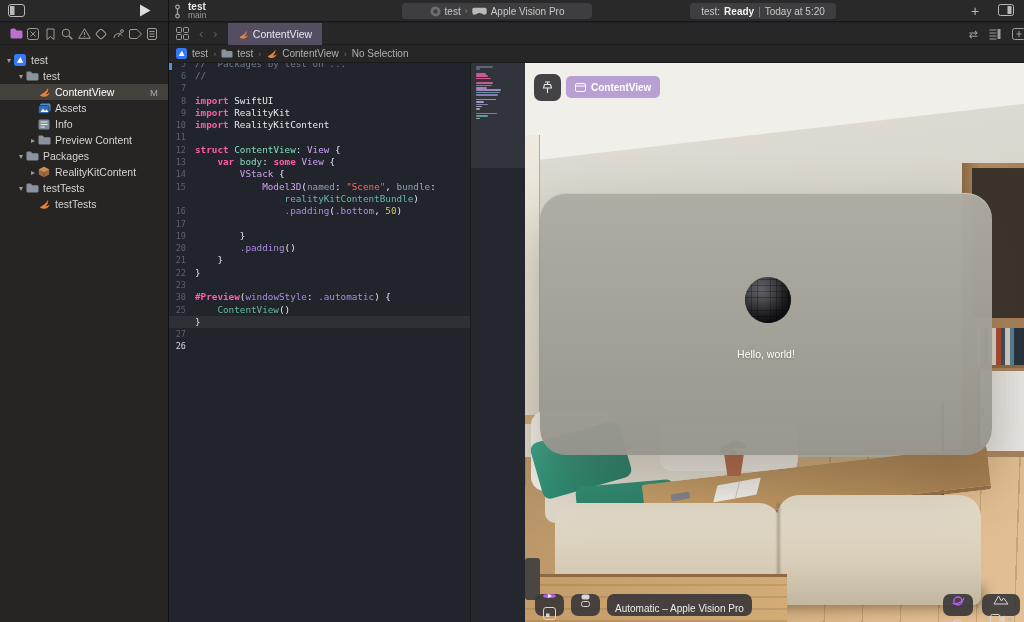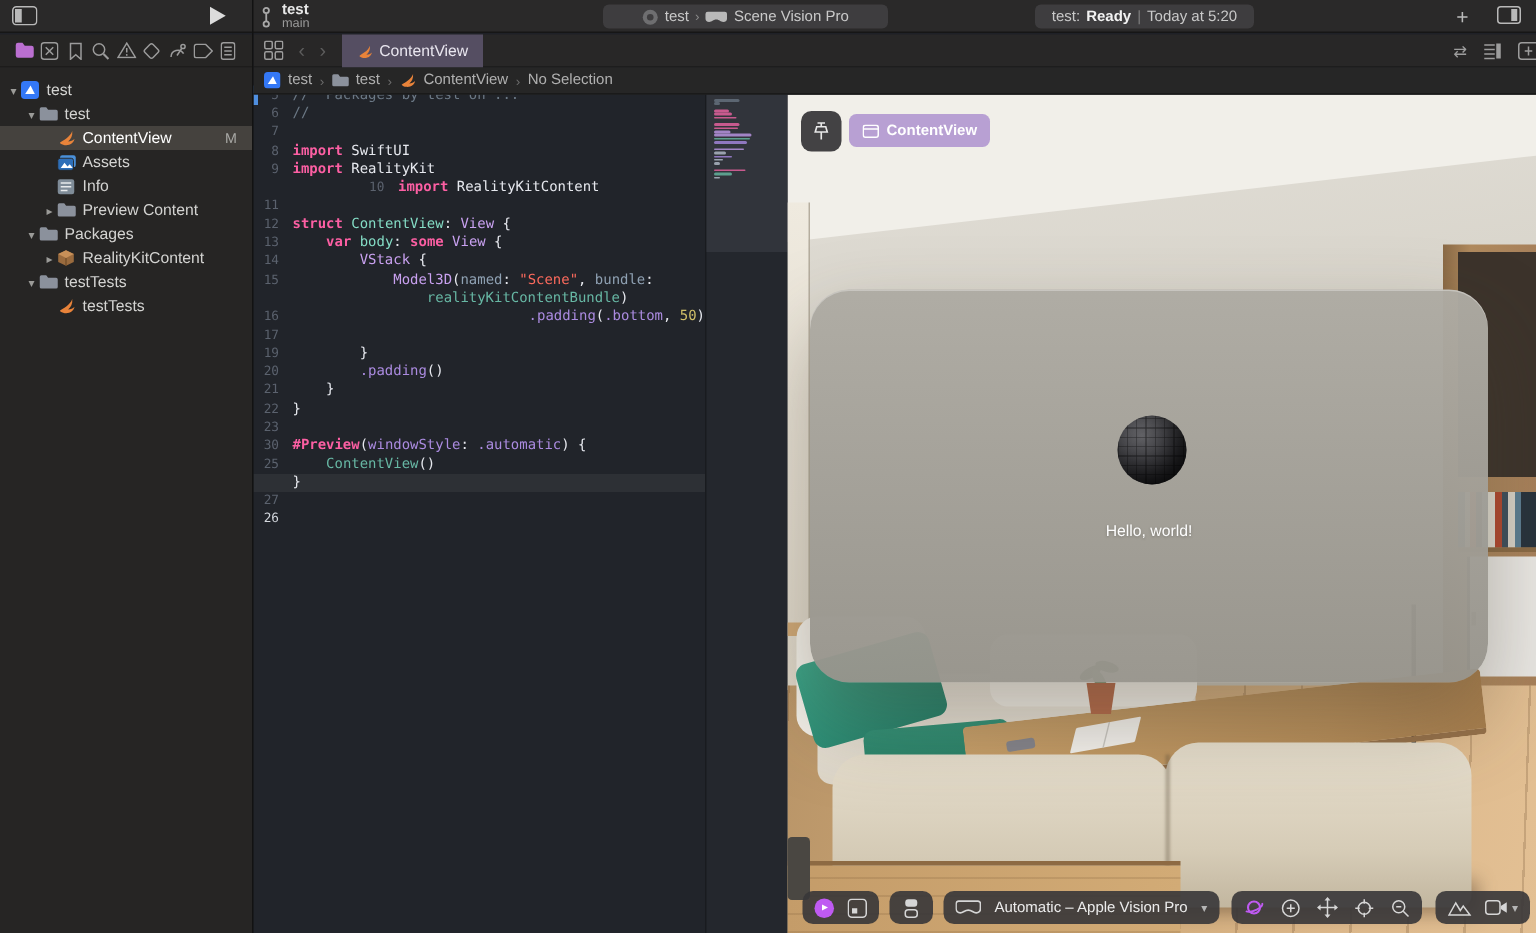--- a/index.html
+++ b/index.html
@@ -150,21 +150,21 @@
 
   
   #pin-btn { left:9px; top:11px; width:27px; height:27px; border-radius:7px;
       background:rgba(52,51,53,.92); display:flex; align-items:center; justify-content:center; color:#e8e8e8; }
   #cv-tag { left:41px; top:13px; height:22px; border-radius:5px; padding:0 9px;
       background:rgba(180,155,210,.95); display:flex; align-items:center; gap:5px;
       color:#ffffff; font-size:10px; font-weight:600; }
   .pv-bar { bottom:6px; height:22px; display:flex; gap:7px; align-items:center; }
   #pv-left { left:10px; } #pv-right { right:4px; gap:9px; }
   .pv-pill { height:22px; border-radius:7px; background:rgba(55,54,57,.9);
-      display:flex; align-items:center; gap:9px; padding:0 8px; color:#d6d6d6; }
+      display:flex; align-items:center; gap:9px; padding:0 8px; color:#d6d6d6;flex-direction:column; }
   #pv-device-label { font-size:10px; color:#ececec; white-space:nowrap; }
   .pv-chev { font-size:8px; color:#b5b5b5; }
   #live-dot { width:13px; height:13px; border-radius:50%; background:#bf5af2;
       display:flex; align-items:center; justify-content:center; }
   #live-dot span { width:0; height:0; border-left:4px solid #fff; border-top:2.6px solid transparent;
       border-bottom:2.6px solid transparent; margin-left:1px; }
   svg { display:block; }
 </style>
 </head>
 <body>
@@ -197,21 +197,21 @@
     <div id="scheme-pill" class="pill">
       <svg width="11" height="11" viewBox="0 0 11 11">
           <circle cx="5.5" cy="5.5" r="5" fill="#6e6e70"></circle>
           <circle cx="5.5" cy="5.5" r="2.2" fill="#3e3d3f"></circle>
         </svg>
       <span>test</span>
       <span class="sep-chev">›</span>
       <svg width="15" height="9" viewBox="0 0 24 14">
           <path d="M3 1 h18 a2.5 2.5 0 0 1 2.5 2.5 v4.5 a4 4 0 0 1 -4 4 c-3 0 -4 -2.6 -7.5 -2.6 s-4.5 2.6 -7.5 2.6 a4 4 0 0 1 -4 -4 V3.5 A2.5 2.5 0 0 1 3 1 Z" fill="#b9b9b9"></path>
         </svg>
-      <span>Scene Vision Pro</span>
+      <span>Apple Vision Pro</span>
     </div>
     <div id="status-pill" class="pill">
       <span>test:</span>
       <b>Ready</b>
       <span style="color:#7d7d7d">|</span>
       <span>Today at 5:20</span>
     </div>
     <div class="tb-icon" id="toolbar-plus">+</div>
     <div class="tb-icon" id="toolbar-library">
       <svg width="16" height="12" viewBox="0 0 16 12">
@@ -474,21 +474,21 @@
             <span class="codetxt"><span class="tok-kw">import</span><span class="tok-pl"> SwiftUI</span></span>
           </div>
         </div>
         <div class="code-line">
           <div class="inner" style="display: flex; width: 100%;">
             <span class="ln">9</span>
             <span class="codetxt"><span class="tok-kw">import</span><span class="tok-pl"> RealityKit</span></span>
           </div>
         </div>
         <div class="code-line">
-          <div class="inner" style="display: flex; width: 100%; justify-content: center;">
+          <div class="inner" style="display: flex; width: 100%;">
             <span class="ln">10</span>
             <span class="codetxt"><span class="tok-kw">import</span><span class="tok-pl"> RealityKitContent</span></span>
           </div>
         </div>
         <div class="code-line">
           <div class="inner" style="display: flex; width: 100%;">
             <span class="ln">11</span>
             <span class="codetxt"></span>
           </div>
         </div>
@@ -516,21 +516,21 @@
             <span class="codetxt"><span class="tok-pl">            </span><span class="tok-ty">Model3D</span><span class="tok-pl">(</span><span class="tok-par">named</span><span class="tok-pl">: </span><span class="tok-str">"Scene"</span><span class="tok-pl">, </span><span class="tok-par">bundle</span><span class="tok-pl">:</span></span>
           </div>
         </div>
         <div class="code-line">
           <div class="inner" style="display: flex; width: 100%;">
             <span class="ln"></span>
             <span class="codetxt"><span class="tok-pl">                </span><span class="tok-prj">realityKitContentBundle</span><span class="tok-pl">)</span></span>
           </div>
         </div>
         <div class="code-line">
-          <div class="inner" style="display: flex; width: 100%; justify-content: space-between;">
+          <div class="inner" style="display: flex; width: 100%;">
             <span class="ln">16</span>
             <span class="codetxt"><span class="tok-pl">                </span><span class="tok-mem">.padding</span><span class="tok-pl">(</span><span class="tok-mem">.bottom</span><span class="tok-pl">, </span><span class="tok-num">50</span><span class="tok-pl">)</span></span>
           </div>
         </div>
         <div class="code-line">
           <div class="inner" style="display: flex; width: 100%;">
             <span class="ln">17</span>
             <span class="codetxt"></span>
           </div>
         </div>

